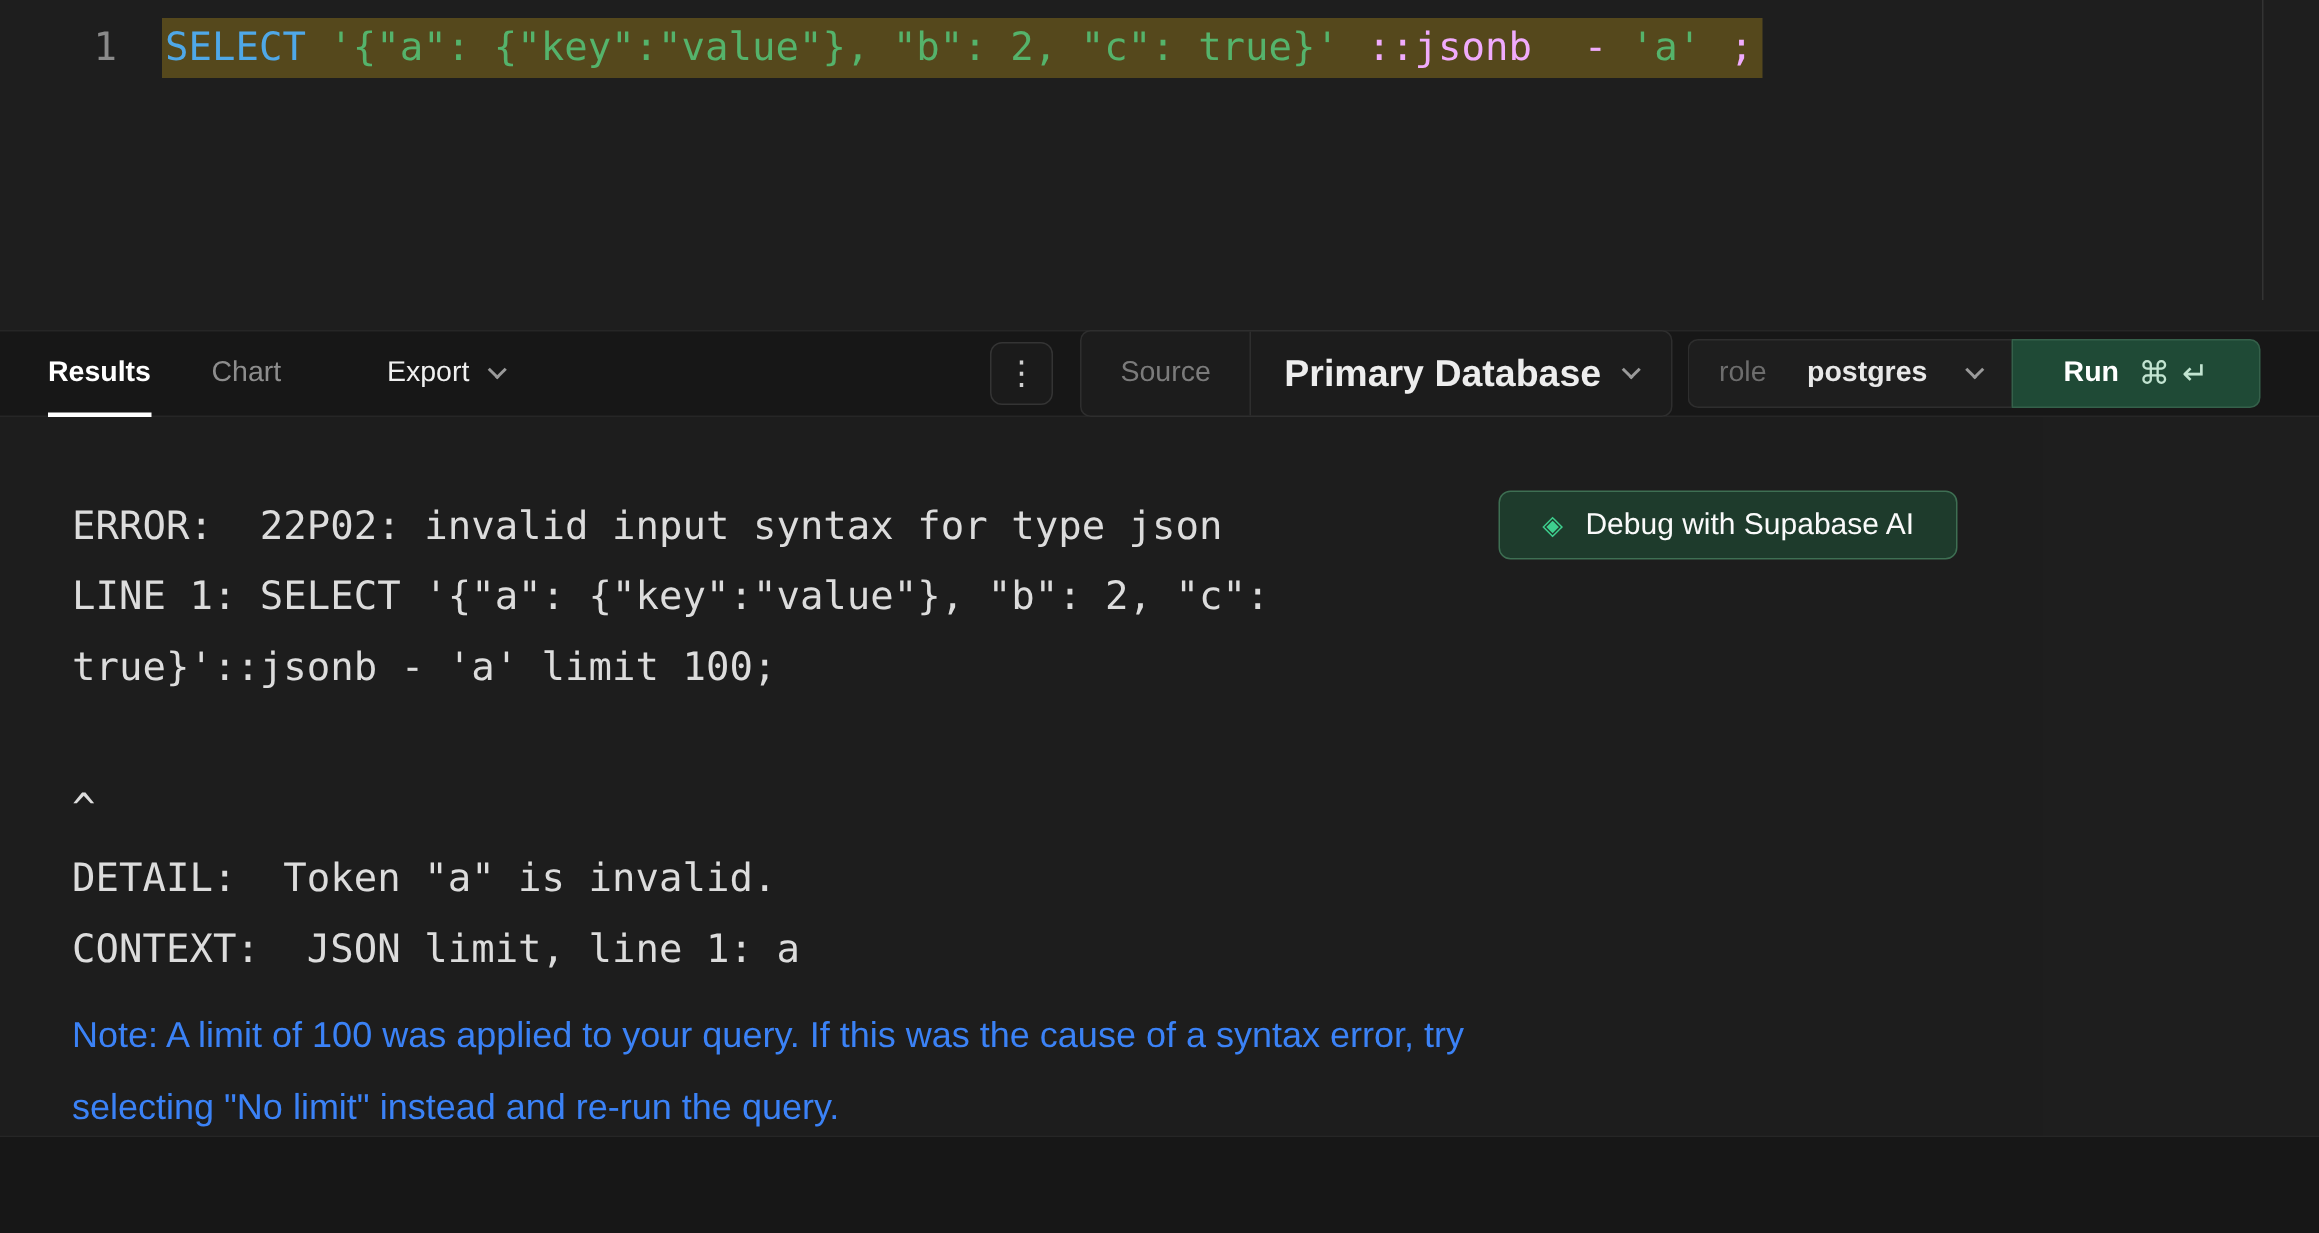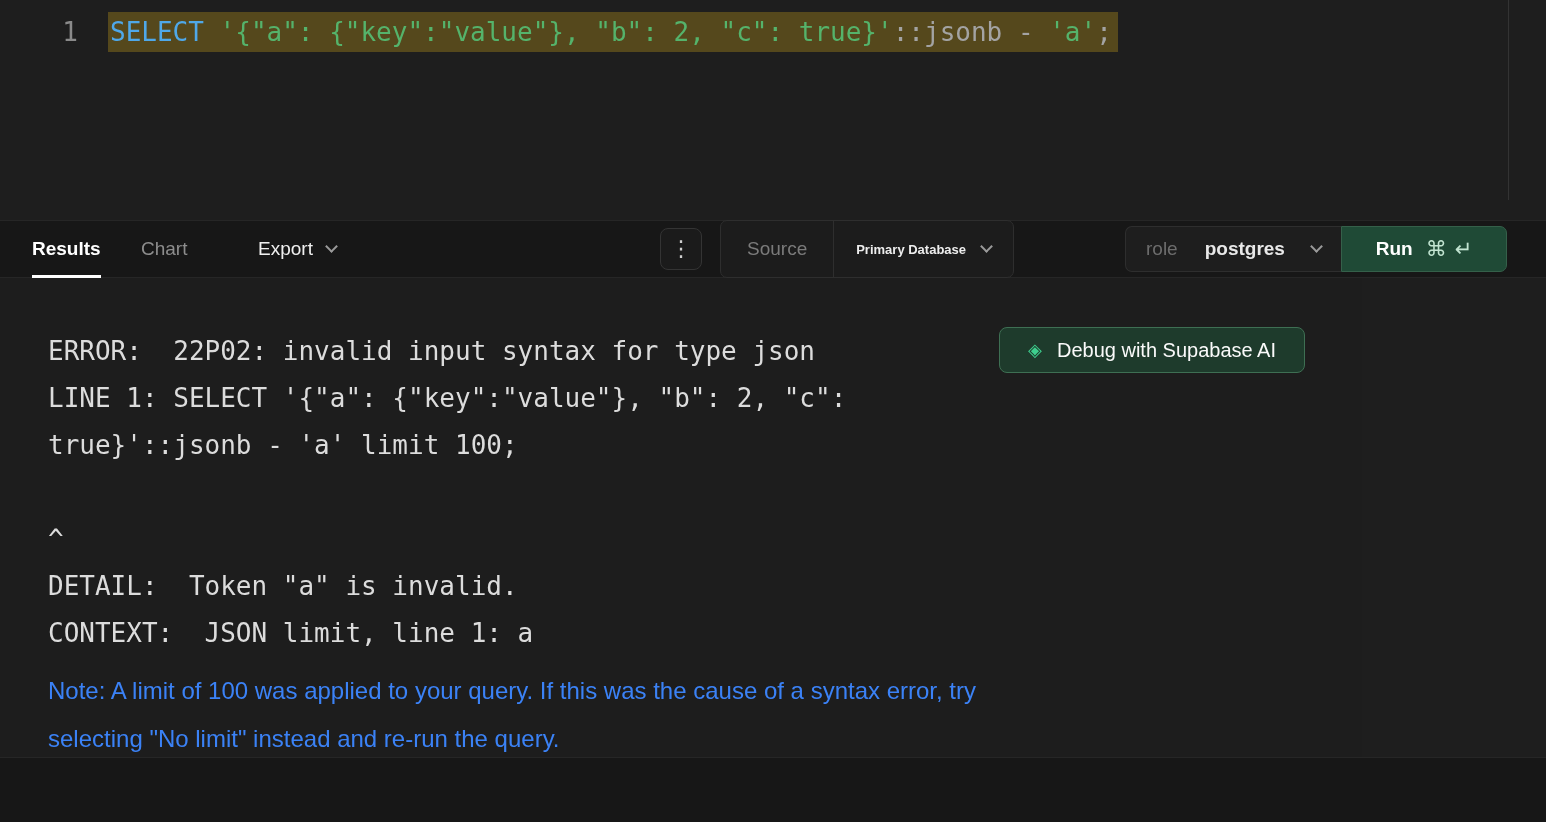--- a/index.html
+++ b/index.html
@@ -25,21 +25,21 @@
   .gutter {
     flex:0 0 90px; width:90px; text-align:right; padding-right:12px;
     color:#8a8a8a;
   }
   .code-text {
     white-space:pre; margin-left:18px;
     background:#55481c; padding:0 6px 0 2px;
   }
   .tok-kw { color:#4fa8e8; }
   .tok-str { color:#55b36b; }
-  .tok-plain { color:#a3a3a3; }
+  .tok-plain { color:#f0abfc;margin-left:19px; }
   .editor-scroll-line {
     position:absolute; top:0; right:37px; width:1px; height:200px;
     background:#333333;
   }
 
   
   .toolbar {
     position:absolute; top:220px; left:0; width:1546px; height:58px;
     background:#171717;
     border-top:1px solid #262626; border-bottom:1px solid #262626;
@@ -74,21 +74,21 @@
     position:absolute; left:720px; top:50%; transform:translateY(-50%);
     height:58px; display:flex; align-items:stretch;
     border:1px solid #2e2e2e; border-radius:7px; background:#1c1c1c;
   }
   .source-label {
     display:flex; align-items:center; padding:0 26px;
     color:#7b7b7b; font-size:19px; border-right:1px solid #2e2e2e;
   }
   .database-select {
     display:flex; align-items:center; gap:16px; padding:0 22px;
-    color:#ededed; font-size:13px; font-weight:600;
+    color:#ededed; font-size:25px; font-weight:600;
   }
   .role-run-group {
     position:absolute; left:1125px; top:50%; transform:translateY(-50%);
     height:46px; display:flex; align-items:stretch;
   }
   .role-select {
     display:flex; align-items:center; gap:27px; padding:0 20px;
     min-width:216px;
     border:1px solid #2e2e2e; border-right:none;
     border-radius:7px 0 0 7px; background:#1e1e1e; font-size:19px;

